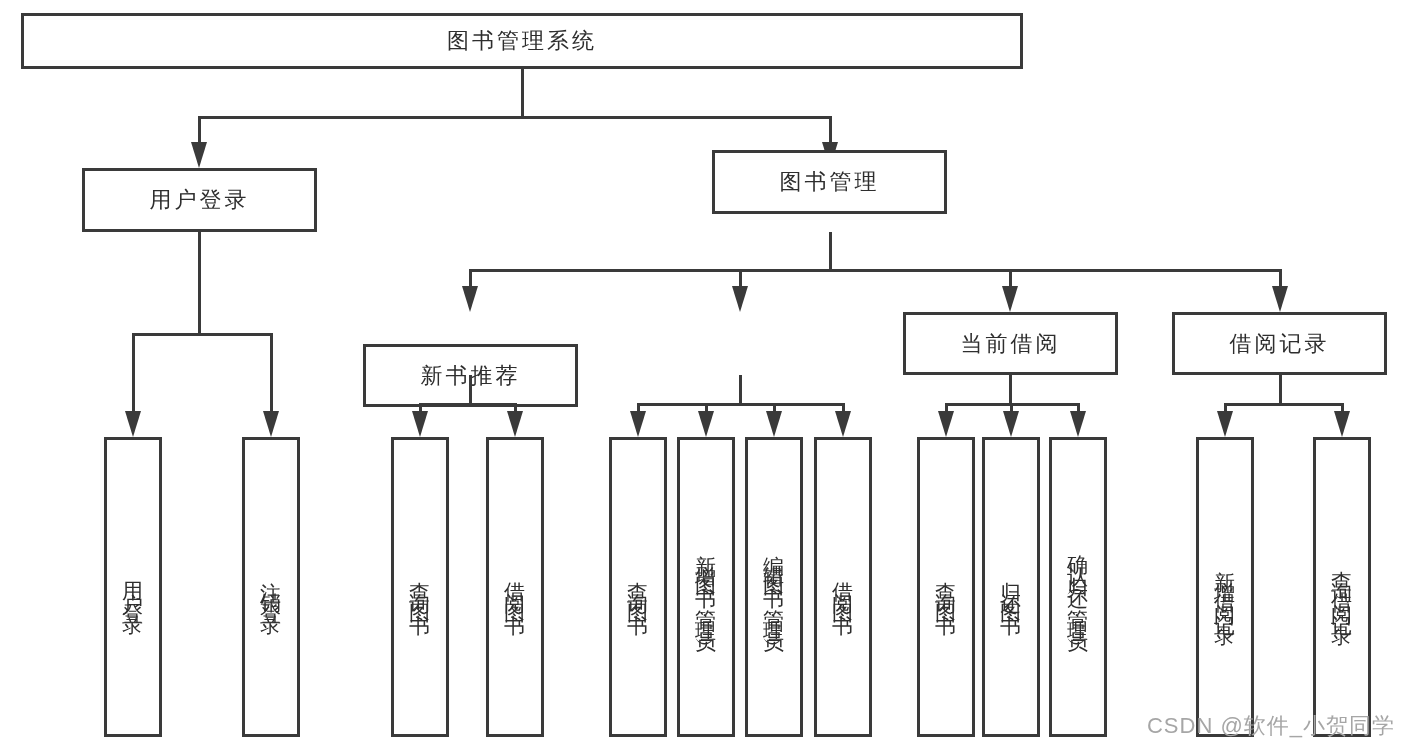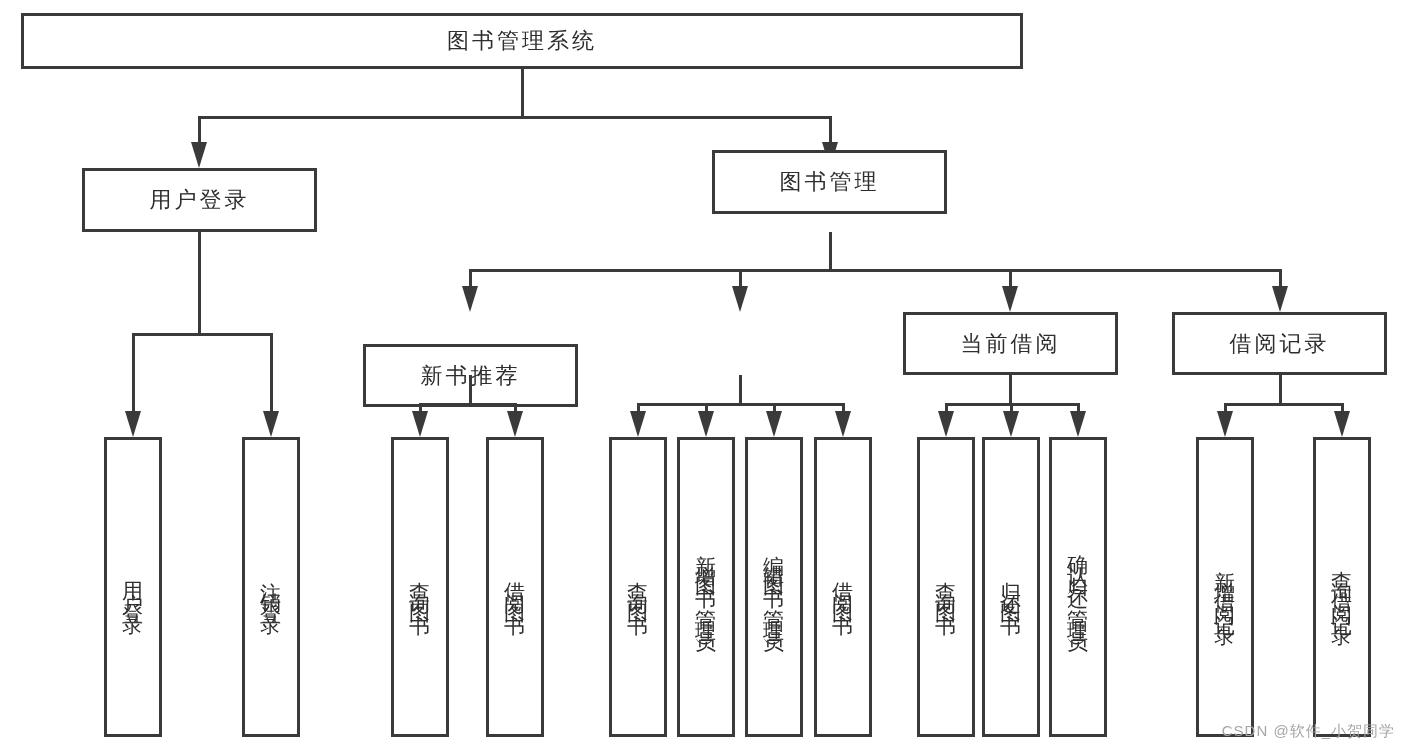--- a/index.html
+++ b/index.html
@@ -32,21 +32,21 @@
     font-size:21px;letter-spacing:11px;color:var(--text);
     line-height:1;
   }
   .cv{position:absolute;width:3px;background:var(--line);}
   .ch{position:absolute;height:3px;background:var(--line);}
   .ah{position:absolute;width:0;height:0;
       border-left:8px solid transparent;border-right:8px solid transparent;
       border-top:26px solid var(--line);}
   .watermark{
     position:absolute;right:10px;bottom:6px;
-    font-size:15px;letter-spacing:1px;color:var(--wm);
+    font-size:22px;letter-spacing:1px;color:var(--wm);
     white-space:nowrap;
   }
 </style>
 </head>
 <body>
 
 <div class="stage">
 
   <div class="box" style="left:21px;top:13px;width:1002px;height:56px;">
     <span>图书管理系统</span>

